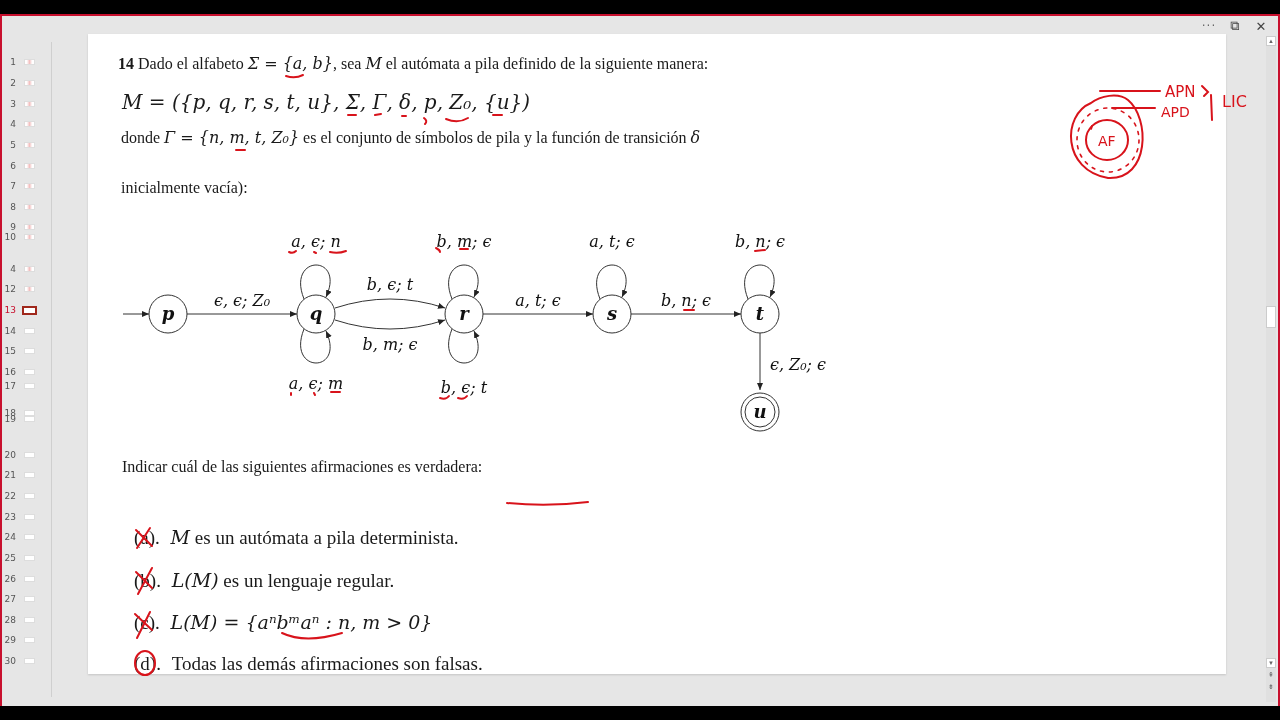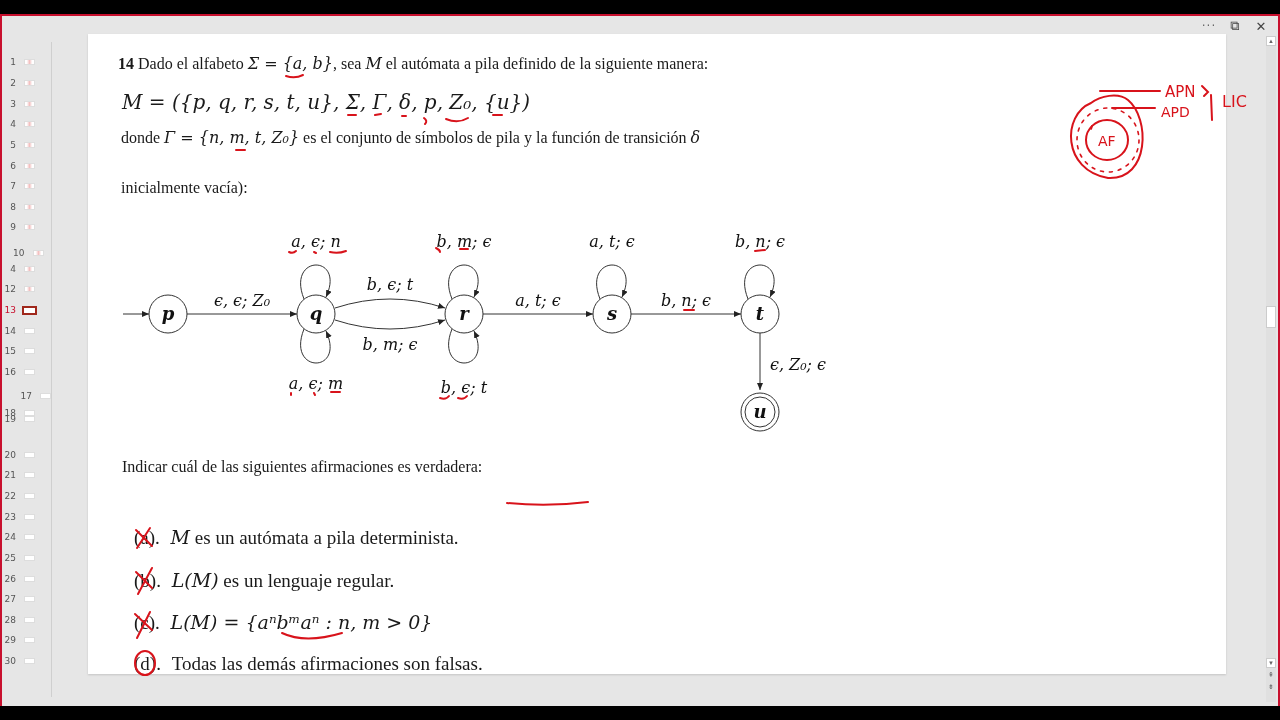--- a/index.html
+++ b/index.html
@@ -88,21 +88,21 @@
         <span class="thumb-img marked"></span>
       </div>
       <div class="thumb-item" style="top: 154.55px;">
         <span class="thumb-num">8</span>
         <span class="thumb-img marked"></span>
       </div>
       <div class="thumb-item" style="top: 175.2px;">
         <span class="thumb-num">9</span>
         <span class="thumb-img marked"></span>
       </div>
-      <div class="thumb-item" style="top: 201px; justify-content: center;">
+      <div class="thumb-item" style="top: 185px;">
         <span class="thumb-num">10</span>
         <span class="thumb-img marked"></span>
       </div>
       <div class="thumb-item" style="top: 216.5px;">
         <span class="thumb-num">4</span>
         <span class="thumb-img marked"></span>
       </div>
       <div class="thumb-item" style="top: 237.15px;">
         <span class="thumb-num">12</span>
         <span class="thumb-img marked"></span>
@@ -116,21 +116,21 @@
         <span class="thumb-img"></span>
       </div>
       <div class="thumb-item" style="top: 299.1px;">
         <span class="thumb-num">15</span>
         <span class="thumb-img"></span>
       </div>
       <div class="thumb-item" style="top: 319.75px;">
         <span class="thumb-num">16</span>
         <span class="thumb-img"></span>
       </div>
-      <div class="thumb-item" style="top: 344px; margin-left: 16px;">
+      <div class="thumb-item" style="top: 334px;">
         <span class="thumb-num">17</span>
         <span class="thumb-img"></span>
       </div>
       <div class="thumb-item" style="top: 361.05px; align-items: center;">
         <span class="thumb-num">18</span>
         <span class="thumb-img"></span>
       </div>
       <div class="thumb-item" style="top: 367px;">
         <span class="thumb-num">19</span>
         <span class="thumb-img"></span>

